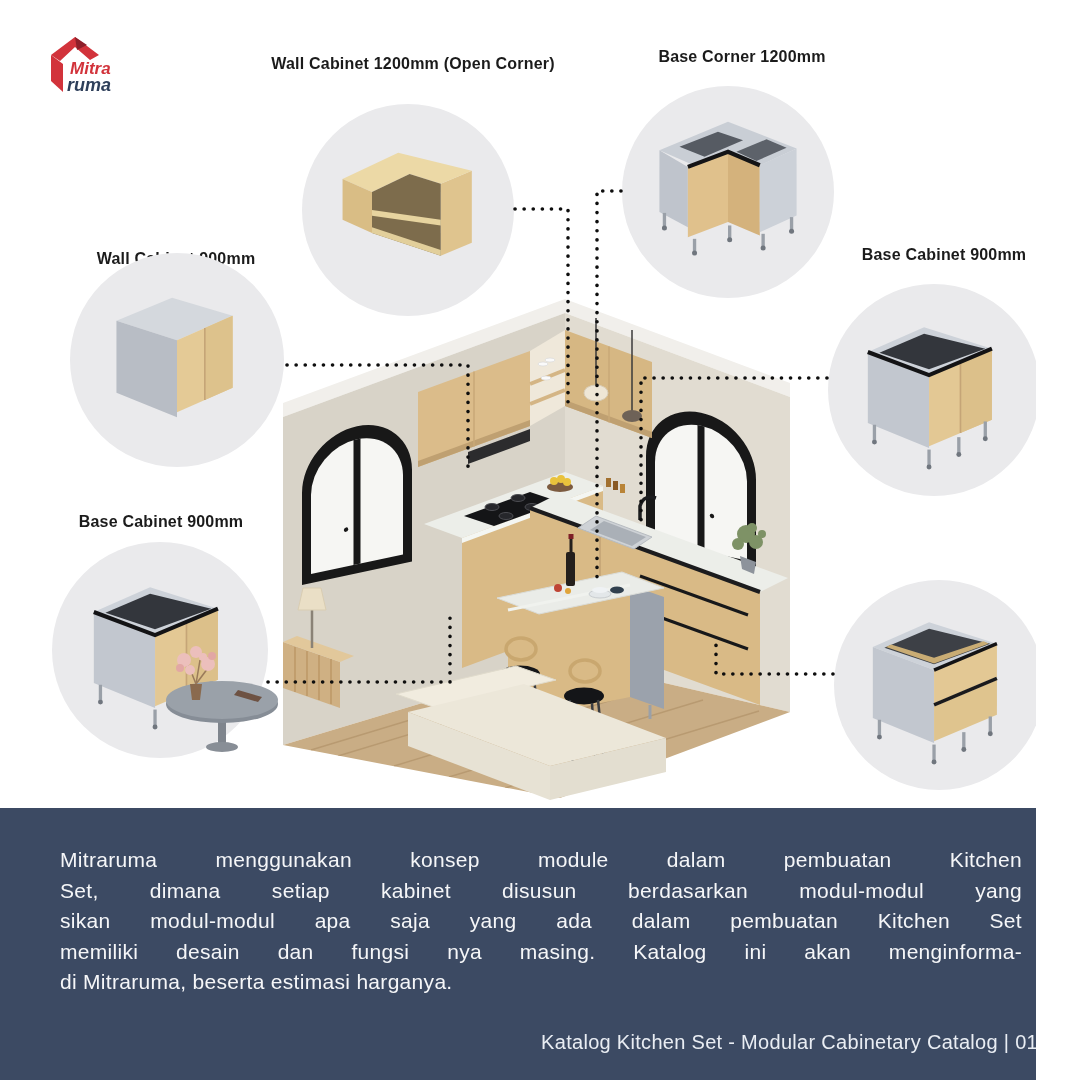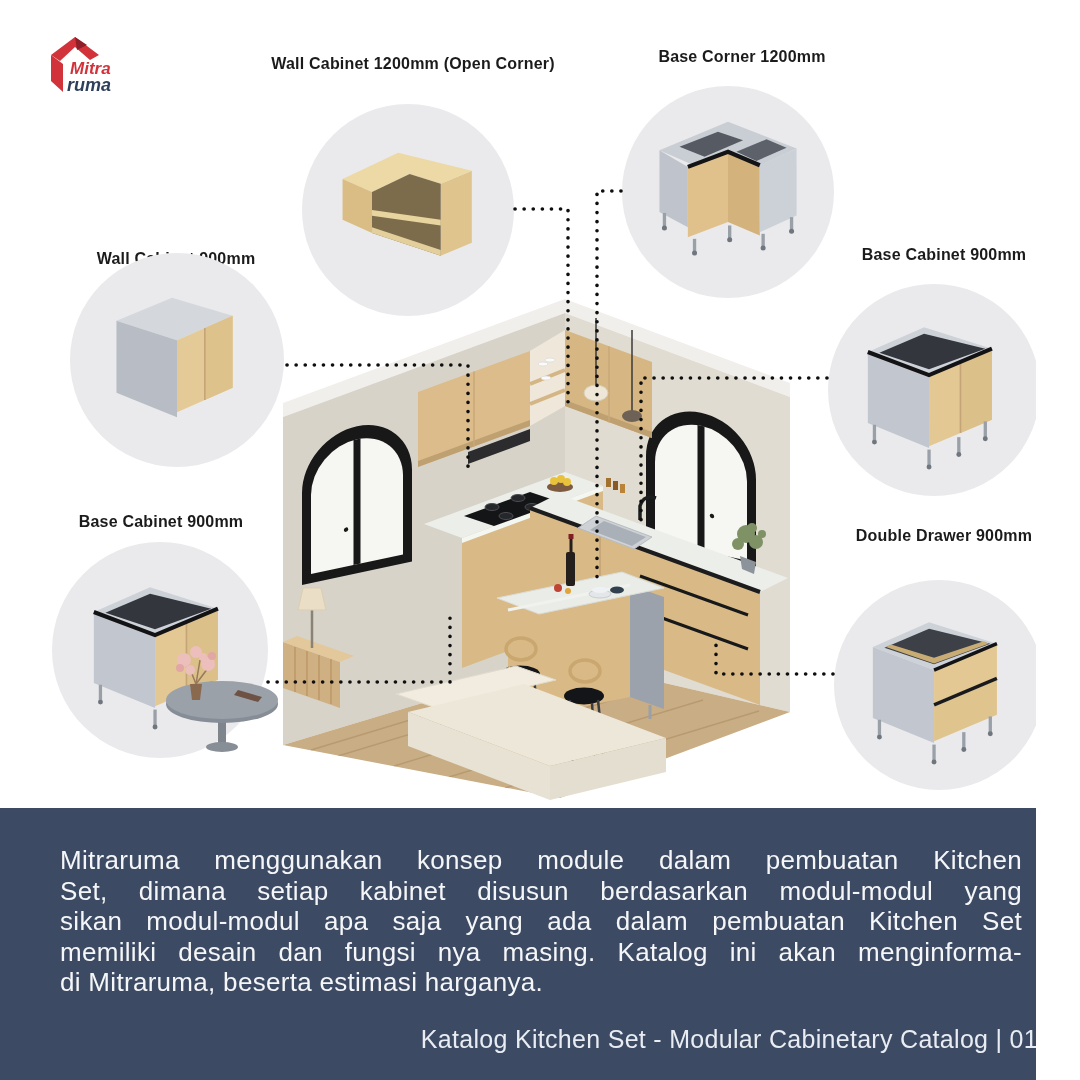--- a/index.html
+++ b/index.html
@@ -18,45 +18,44 @@
   
   .overlay{position:absolute;left:0;top:0;pointer-events:none;}
 
   
   .logo{position:absolute;left:46px;top:34px;}
   .logo text{font-family:"Liberation Sans",sans-serif;font-style:italic;font-weight:700;}
 
   
   .panel{position:absolute;left:0;top:808px;width:1080px;height:272px;background:#3c4a63;
          box-sizing:border-box;padding:37px 58px 0 60px;}
-  .para-line{color:#f5f6f8;font-size:26px;line-height:30.5px;
+  .para-line{color:#f5f6f8;font-size:21px;line-height:30.5px;
              text-align:justify;text-align-last:justify;letter-spacing:.3px;}
   .para-line.last{text-align-last:left;}
-  .footer-line{position:absolute;right:42px;bottom:26px;color:#e9edf3;font-size:25px;
+  .footer-line{position:absolute;right:42px;bottom:26px;color:#e9edf3;font-size:20px;
              letter-spacing:.3px;}
 </style>
 </head>
 <body>
 
 <div class="canvas">
 
   <svg class="logo" width="92" height="64" viewBox="0 0 92 64">
     <polygon points="5,21 5,47 17,58 17,30" fill="#d2333b"></polygon>
     <polygon points="5,21 29,3 53,21 44,26 29,13 14,27" fill="#d2333b"></polygon>
     <polygon points="29,3 41,11 31,16" fill="#8e1f2a"></polygon>
     <text x="24" y="40" font-size="17" fill="#d2333b">Mitra</text>
     <text x="21" y="57" font-size="18" fill="#2e3f5a">ruma</text>
   </svg>
 
   <div class="callout-label" style="left:413px;top:55px;">Wall Cabinet 1200mm (Open Corner)</div>
   <div class="callout-label" style="left:742px;top:48px;">Base Corner 1200mm</div>
   <div class="callout-label" style="left:176px;top:211px;margin-top:39px;">Wall Cabinet 900mm</div>
   <div class="callout-label" style="left:944px;top:246px;">Base Cabinet 900mm</div>
   <div class="callout-label" style="left:161px;top:513px;">Base Cabinet 900mm</div>
-  <div class="callout-label" style="left:944px;top:527px;">Double Drawer 900mm</div>
 
   <div class="circle" style="left:302px;top:104px;width:212px;height:212px;">
     <svg width="180" height="180" viewBox="0 0 220 220">
       <polygon points="150,78 188,62 188,150 150,166" fill="#dfc48e"></polygon>
       <polygon points="30,72 98,40 188,62 150,78 112,66 66,88" fill="#ecd9a6"></polygon>
       <polygon points="30,72 66,88 66,138 30,122" fill="#d9bd85"></polygon>
       <polygon points="66,88 112,66 150,78 150,166 66,138" fill="#7d6c4c"></polygon>
       <polygon points="66,110 150,122 150,129 66,117" fill="#e7d49f"></polygon>
       <polygon points="66,131 150,159 150,166 66,138" fill="#e2cf9b"></polygon>
     </svg>

